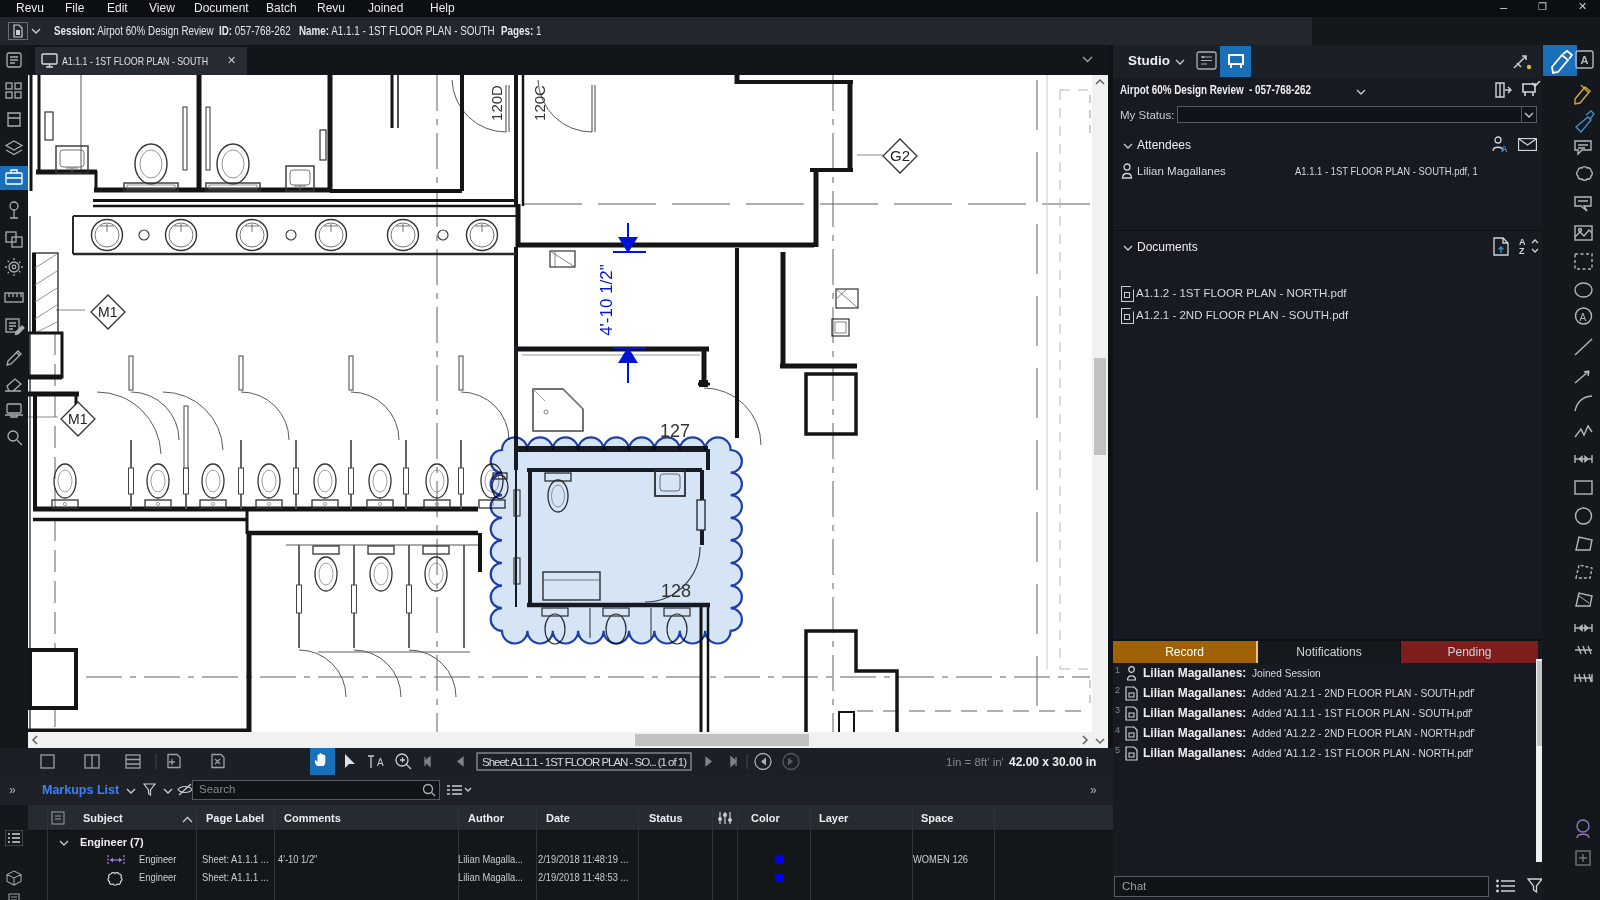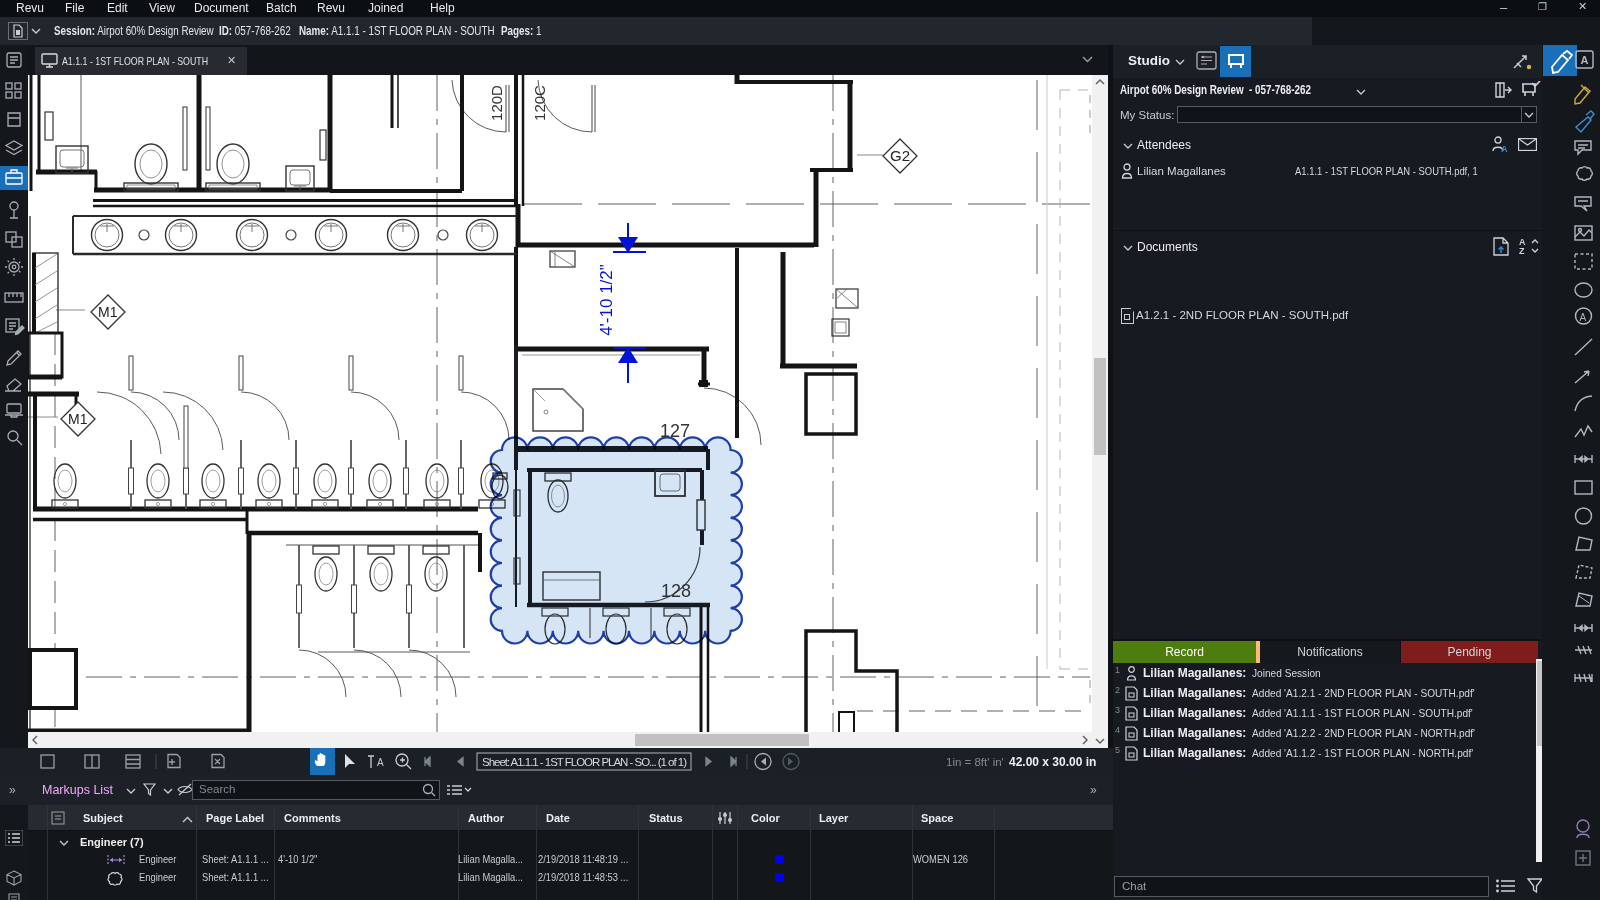--- a/index.html
+++ b/index.html
@@ -493,21 +493,21 @@
     </g>
     <text x="482" y="17.5" fill="#d6d9dc" font-size="11.5" textLength="205">Sheet: A1.1.1 - 1ST FLOOR PLAN - SO... (1 of 1)</text>
     <text x="946" y="17.5" fill="#84898f" font-size="11.5">1in = 8ft' in'</text>
     <text x="1009" y="17.5" fill="#eceef0" font-size="12" font-weight="bold">42.00 x 30.00 in</text>
   </svg>
 </div>
 <div class="abs" id="markups">
 
   <div class="abs" style="left:0;top:0;width:1113px;height:30px;background:#1d2127"></div>
   <span class="abs" style="left:9px;top:8px;color:#aab0b6;font-size:12px">»</span>
-  <span class="abs" style="left:42px;top:8px;color:#f0abfc;font-size:12.5px;font-weight:normal">Markups List</span>
+  <span class="abs" style="left:42px;top:8px;color:#3b82f6;font-size:12.5px;font-weight:bold">Markups List</span>
   <svg class="abs" style="left:126px;top:13px" width="10" height="6">
       <path d="M1 1 L5 5 L9 1" fill="none" stroke="#c9cdd2" stroke-width="1.3"></path>
     </svg>
   <svg class="abs" style="left:143px;top:8px" width="13" height="13">
       <path d="M1 1 h11 l-4.5 6 v5 l-2 -1.5 v-3.5 z" fill="none" stroke="#c9cdd2" stroke-width="1.2"></path>
     </svg>
   <svg class="abs" style="left:163px;top:13px" width="10" height="6">
       <path d="M1 1 L5 5 L9 1" fill="none" stroke="#c9cdd2" stroke-width="1.3"></path>
     </svg>
   <svg class="abs" style="left:177px;top:8px" width="16" height="13">
@@ -670,27 +670,30 @@
   <svg class="abs" style="left:379px;top:192px" width="18" height="19">
       <path d="M2 1 h9 l5 5 v12 h-14 z M11 1 v5 h5" fill="none" stroke="#d0d4d8" stroke-width="1.3"></path>
       <path d="M9 16 v-6 M6.5 12.5 l2.5 -2.5 2.5 2.5" fill="none" stroke="#2f8fd6" stroke-width="1.4"></path>
     </svg>
   <svg class="abs" style="left:406px;top:192px" width="20" height="18">
       <text x="0" y="8" font-size="9" fill="#d0d4d8" font-weight="bold">A</text>
       <text x="0" y="17" font-size="9" fill="#d0d4d8" font-weight="bold">Z</text>
       <path d="M13 6 l3 -3 3 3 M13 12 l3 3 3 -3" fill="none" stroke="#d0d4d8" stroke-width="1.3"></path>
     </svg>
 
+  <div class="doc" style="top:238px">
+      <span>A1.1.2 - 1ST FLOOR PLAN - NORTH.pdf</span>
+    </div>
   <div class="doc" style="top:260px">
       <span>A1.2.1 - 2ND FLOOR PLAN - SOUTH.pdf</span>
     </div>
 
   <div class="abs" style="left:0;top:594px;width:429px;height:2px;background:#0e1114"></div>
-  <div class="abs" style="left:0;top:596px;width:143px;height:22px;background:#4d7c0f;color:#fff;font-size:12px;text-align:center;line-height:22px">Record</div>
-  <div class="abs" style="left:143px;top:596px;width:144px;height:22px;background:#15181d;color:#d0d4d8;font-size:12px;text-align:center;line-height:22px;border-left:4px solid #fdba74">Notifications</div>
+  <div class="abs" style="left:0;top:596px;width:143px;height:22px;background:#a16207;color:#fff;font-size:12px;text-align:center;line-height:22px">Record</div>
+  <div class="abs" style="left:143px;top:596px;width:144px;height:22px;background:#15181d;color:#d0d4d8;font-size:12px;text-align:center;line-height:22px;border-left:2px solid #fdba74">Notifications</div>
   <div class="abs" style="left:287px;top:596px;width:138px;height:22px;background:#7f1d1d;color:#d0d4d8;font-size:12px;text-align:center;line-height:22px;border-left:1px solid #0e1114">Pending</div>
 
   <div class="rec" style="top:618px">
       <i>1</i>
     <svg width="11" height="15" style="position:absolute;left:13px;top:3px">
         <circle cx="5.5" cy="3.5" r="2.8" fill="none" stroke="#d0d4d8" stroke-width="1.2"></circle>
         <path d="M1.5 14 c0 -5.5 8 -5.5 8 0 z" fill="none" stroke="#d0d4d8" stroke-width="1.2"></path>
       </svg>
     <b>Lilian Magallanes:</b>
       <span>Joined Session</span>

